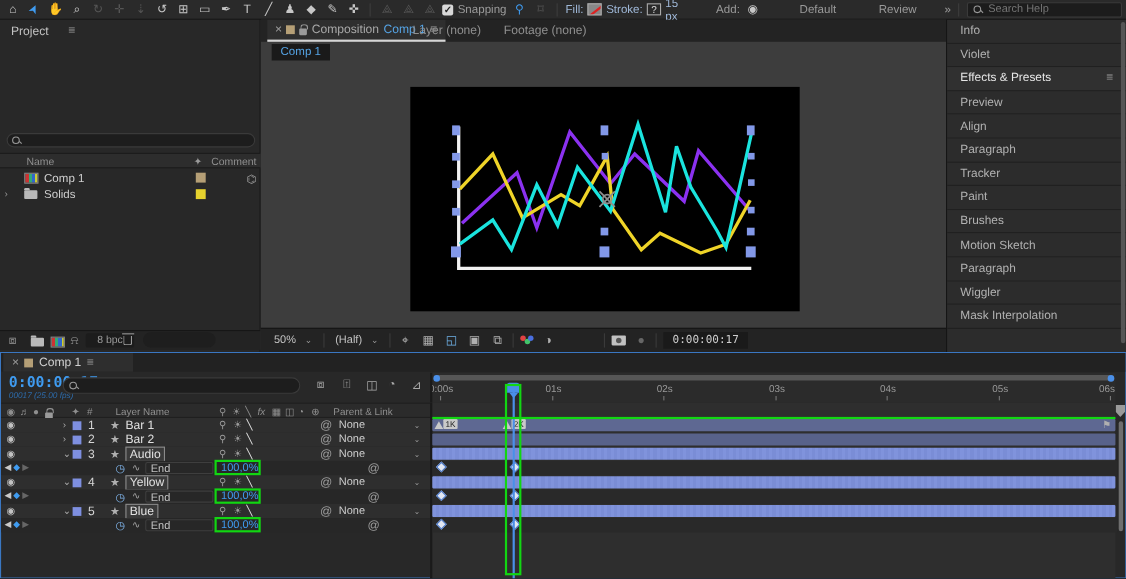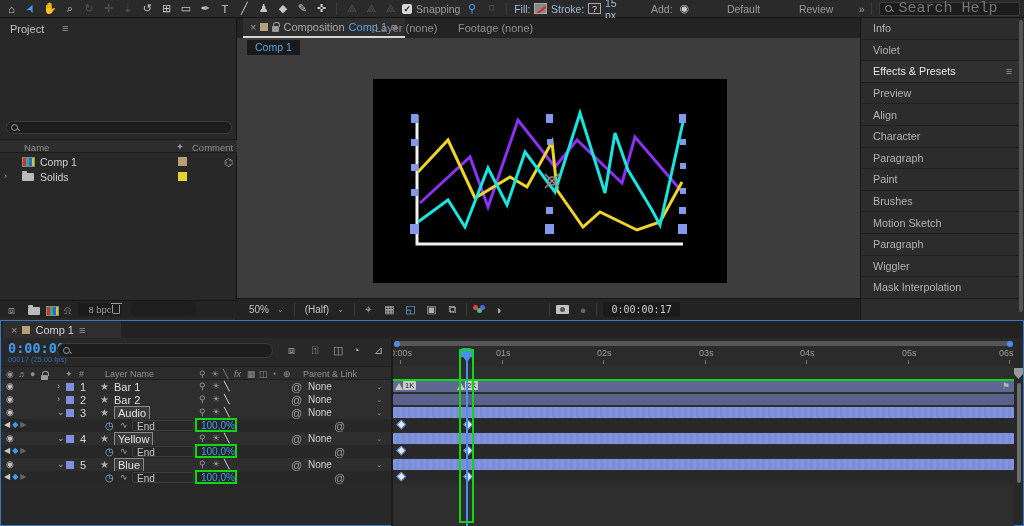--- a/index.html
+++ b/index.html
@@ -12,21 +12,21 @@
   .tool.active { color:#3f9bf0; }
   .tool.dim { color:#555; }
   .tsep { width:1px; height:12px; background:#3c3c3c; margin:0 3px; }
   .tb-label { color:#9fb8d8; font-size:10.5px; }
   .tb-text { color:#9a9a9a; font-size:10.5px; }
   .checkbox { width:10px; height:10px; background:#d8d8d8; border-radius:2px; color:#222; font-size:9px; line-height:10px; text-align:center; font-weight:bold; }
   .fill-swatch { width:13px; height:11px; background:#888; border:1px solid #aaa; position:relative; overflow:hidden; }
   .fill-swatch::after { content:""; position:absolute; left:-2px; top:4px; width:20px; height:2px; background:#d22; transform:rotate(-38deg); }
   .stroke-swatch { width:13px; height:11px; border:1px solid #aaa; color:#ddd; font-size:9px; text-align:center; line-height:10px; }
   .helpbox { display:flex; align-items:center; gap:5px; background:#1c1c1c; border:1px solid #3a3a3a; height:14px; width:146px; padding:0 5px; border-radius:2px; }
-  .helpbox input { background:transparent; border:0; outline:none; color:#bbb; font-size:15px; width:110px;font-family:Liberation Mono, monospace; }
+  .helpbox input { background:transparent; border:0; outline:none; color:#bbb; font-size:10px; width:110px; }
   .mag { position:relative; width:8px; height:8px; flex:0 0 auto; }
   .mag::before { content:""; position:absolute; left:0; top:0; width:5px; height:5px; border:1.4px solid #9a9a9a; border-radius:50%; }
   .mag::after { content:""; position:absolute; left:5.5px; top:5.5px; width:3px; height:1.4px; background:#9a9a9a; transform:rotate(45deg); }
 
   
   #project { position:absolute; left:0; top:18px; width:237px; height:302px; background:#282828; border-right:1px solid #151515; }
   .p-title { position:absolute; left:10px; top:5px; color:#c2c2c2; font-size:11px; }
   .p-menu { position:absolute; left:62px; top:4px; color:#9a9a9a; }
   .p-search { position:absolute; left:6px; top:103px; width:226px; height:13px; background:#1d1d1d; border:1px solid #3a3a3a; border-radius:7px; display:flex; align-items:center; padding:0 4px; gap:3px; }
   .p-search input { background:transparent; border:0; outline:none; width:190px; color:#bbb; font-size:10px; }
@@ -79,21 +79,21 @@
   .rp.active { color:#e6e6e6; background:#303030; }
   .rp .rp-menu { margin-left:auto; color:#9a9a9a; }
   .rp-scroll { position:absolute; right:1px; top:2px; width:4px; height:292px; background:#555; border-radius:2px; }
 
   
   #timeline { position:absolute; left:0; top:320px; width:1024px; height:206px; background:#282828; border:1px solid #3a77c2; }
   .tl-tabrow { position:absolute; left:0; top:0; width:1022px; height:17px; background:#222; }
   .tl-tab { position:absolute; left:2px; top:0; height:17px; width:118px; background:#2e2e2e; display:flex; align-items:center; gap:5px; padding:0 8px; color:#d0d0d0; }
   .tl-header { position:absolute; left:0; top:17px; width:390px; height:28px; background:#282828; }
   .tl-tc { position:absolute; left:7px; top:2px; color:#3f9bf0; font-size:13.5px; font-weight:bold; font-family:"DejaVu Sans Mono", monospace; }
-  .tl-frameinfo { position:absolute; left:7px; top:17px; color:#2d6aa8; font-size:7.5px; }
+  .tl-frameinfo { position:absolute; left:7px; top:17px; color:#2d6aa8; font-size:7.5px;font-style:italic; }
   .tl-search { position:absolute; left:56px; top:5px; width:216px; height:15px; background:#1d1d1d; border:1px solid #3a3a3a; border-radius:8px; display:flex; align-items:center; gap:4px; padding:0 5px; }
   .tl-search input { background:transparent; border:0; outline:none; width:180px; color:#bbb; font-size:10px; }
   .tl-hicon { position:absolute; top:6px; color:#a8a8a8; font-size:11px; }
   .tl-colhdr { position:absolute; left:0; top:45px; width:390px; height:14px; background:#2b2b2b; border-top:1px solid #1f1f1f; border-bottom:1px solid #1f1f1f; color:#8f8f8f; font-size:9px; }
   .ch { position:absolute; top:2px; }
   
   .row { position:absolute; left:0; width:390px; height:13px; }
   .row.layer { background:#2e2e2e; }
   .row.prop { background:#272727; }
   .row .eye { position:absolute; left:5px; top:1px; color:#c2c2c2; font-size:9px; }
@@ -326,24 +326,24 @@
         <span>Effects &amp; Presets</span>
         <span class="rp-menu">≡</span>
       </div>
     <div class="rp">
         <span>Preview</span>
       </div>
     <div class="rp">
         <span>Align</span>
       </div>
     <div class="rp">
-        <span>Character</span>
-      </div>
-    <div class="rp">
         <span>Paragraph</span>
+      </div>
+    <div class="rp">
+        <span>Tracker</span>
       </div>
     <div class="rp">
         <span>Paint</span>
       </div>
     <div class="rp">
         <span>Brushes</span>
       </div>
     <div class="rp">
         <span>Motion Sketch</span>
       </div>

